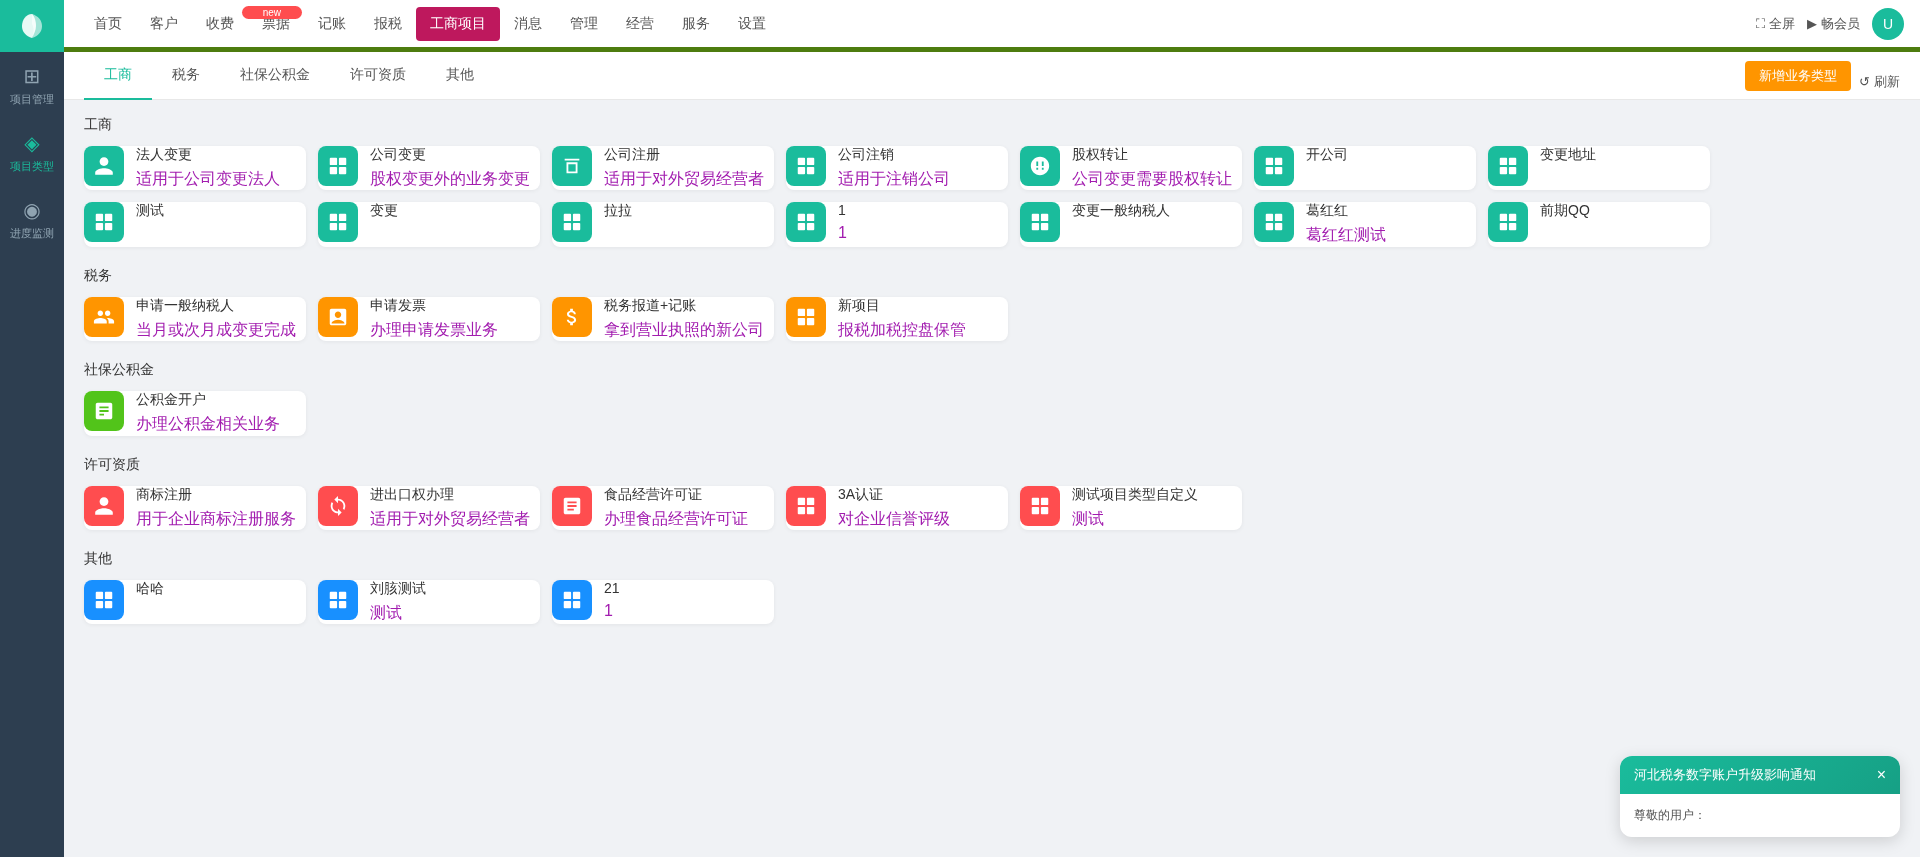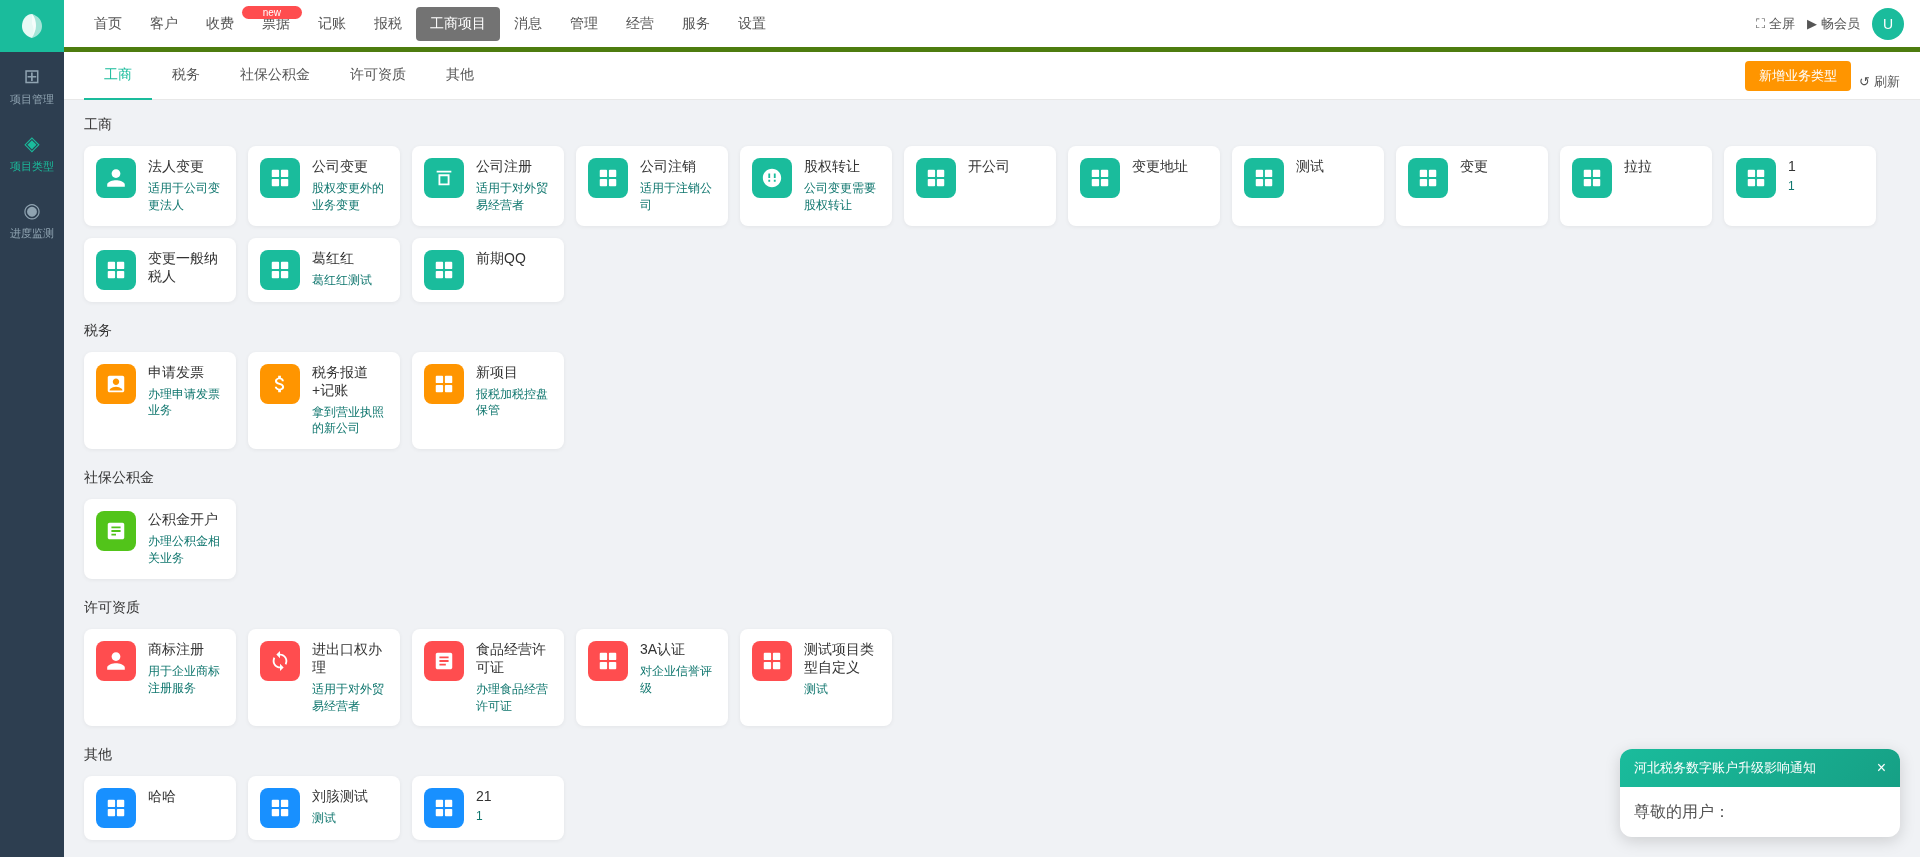--- a/index.html
+++ b/index.html
@@ -67,21 +67,21 @@
       height: 52px;
       display: flex;
       align-items: center;
       cursor: pointer;
       color: #555;
       font-size: 14px;
       position: relative;
       white-space: nowrap;
     }
     .nav-item.active {
-      background: #737373;
+      background: #be185d;
       color: #fff;
       border-radius: 4px;
       height: 34px;
     }
     .nav-badge {
       background: #ff4d4f;
       color: #fff;
       font-size: 10px;
       padding: 1px 21px;
       border-radius: 8px;
@@ -188,22 +188,22 @@
     .cards-grid {
       display: flex;
       flex-wrap: wrap;
       gap: 12px;
       margin-bottom: 20px;
     }
 
     .card {
       background: #fff;
       border-radius: 8px;
-      padding: 12px;
-      width: 152px;
+      padding: 0;
+      width: 222px;
       display: flex;
       align-items: flex-start;
       gap: 12px;
       cursor: pointer;
       box-shadow: 0 1px 4px rgba(0,0,0,0.06);
     }
 
     .card-icon {
       width: 40px;
       height: 40px;
@@ -221,22 +221,22 @@
     .card-icon.green { background: #52c41a; color: #fff; }
 
     .card-content { flex: 1; min-width: 0; }
     .card-title {
       font-size: 14px;
       font-weight: 500;
       color: #333;
       margin-bottom: 4px;
     }
     .card-desc {
-      font-size: 12px;
-      color: #0f766e;
+      font-size: 16px;
+      color: #a21caf;
       line-height: 1.4;
     }
 
     
     .notification-popup {
       position: fixed;
       bottom: 20px;
       right: 20px;
       width: 280px;
       background: #fff;
@@ -246,21 +246,21 @@
     }
     .notif-header {
       background: linear-gradient(135deg, #1abc9c, #16a085);
       padding: 10px 14px;
       display: flex;
       align-items: center;
       justify-content: space-between;
     }
     .notif-title { color: #fff; font-size: 13px; font-weight: 500; }
     .notif-close { color: #fff; cursor: pointer; font-size: 16px; }
-    .notif-body { padding: 12px 14px; font-size: 16px; color: #555; line-height: 1.6; }
+    .notif-body { padding: 12px 14px; font-size: 12px; color: #555; line-height: 1.6; }
   </style>
 </head>
 <body>
 
 <div class="sidebar">
   <div class="sidebar-logo">
     <svg viewBox="0 0 32 32" fill="none">
       <path d="M16 4 C10 4 6 10 6 16 C6 22 10 26 16 28 C18 24 20 20 20 16 C20 10 18 6 16 4Z" fill="white" opacity="0.9"></path>
       <path d="M16 4 C22 6 26 10 26 16 C26 22 22 26 16 28 C18 22 18 18 16 14Z" fill="white" opacity="0.6"></path>
     </svg>
@@ -525,20 +525,31 @@
           <div class="card-desc"></div>
         </div>
       </div>
     </div>
 
     <div class="section-title">税务</div>
     <div class="cards-grid">
       <div class="card">
         <div class="card-icon orange">
           <svg width="22" height="22" viewBox="0 0 24 24" fill="white">
+              <path d="M16 11c1.66 0 2.99-1.34 2.99-3S17.66 5 16 5c-1.66 0-3 1.34-3 3s1.34 3 3 3zm-8 0c1.66 0 2.99-1.34 2.99-3S9.66 5 8 5C6.34 5 5 6.34 5 8s1.34 3 3 3zm0 2c-2.33 0-7 1.17-7 3.5V19h14v-2.5c0-2.33-4.67-3.5-7-3.5zm8 0c-.29 0-.62.02-.97.05 1.16.84 1.97 1.97 1.97 3.45V19h6v-2.5c0-2.33-4.67-3.5-7-3.5z"></path>
+            </svg>
+        </div>
+        <div class="card-content">
+          <div class="card-title">申请一般纳税人</div>
+          <div class="card-desc">当月或次月成变更完成</div>
+        </div>
+      </div>
+      <div class="card">
+        <div class="card-icon orange">
+          <svg width="22" height="22" viewBox="0 0 24 24" fill="white">
               <path d="M19 3H5c-1.1 0-2 .9-2 2v14c0 1.1.9 2 2 2h14c1.1 0 2-.9 2-2V5c0-1.1-.9-2-2-2zm-7 3c1.93 0 3.5 1.57 3.5 3.5S13.93 13 12 13s-3.5-1.57-3.5-3.5S10.07 6 12 6zm7 13H5v-.23c0-.62.28-1.2.76-1.58C7.47 15.82 9.64 15 12 15s4.53.82 6.24 2.19c.48.38.76.97.76 1.58V19z"></path>
             </svg>
         </div>
         <div class="card-content">
           <div class="card-title">申请发票</div>
           <div class="card-desc">办理申请发票业务</div>
         </div>
       </div>
       <div class="card">
         <div class="card-icon orange">

